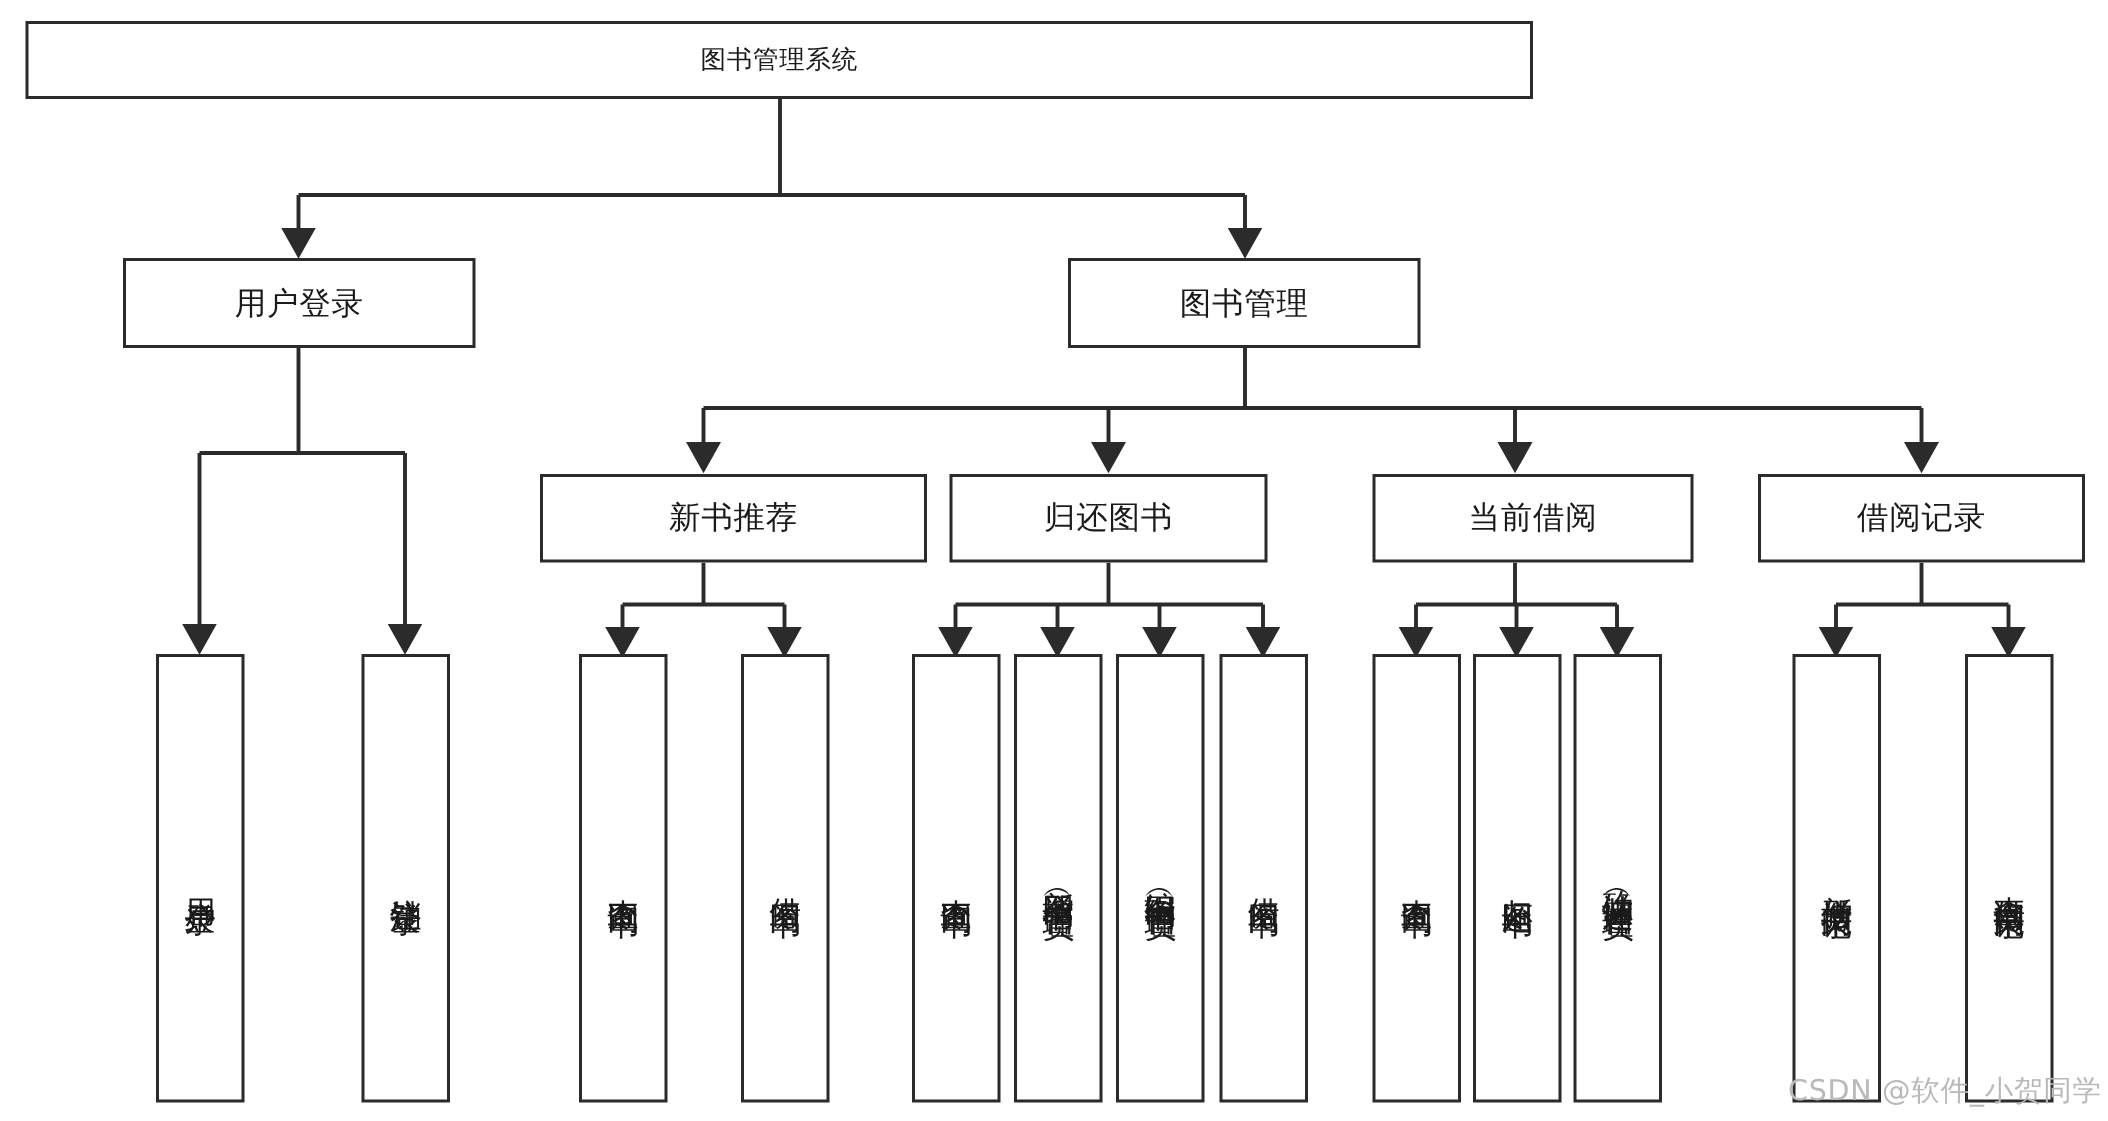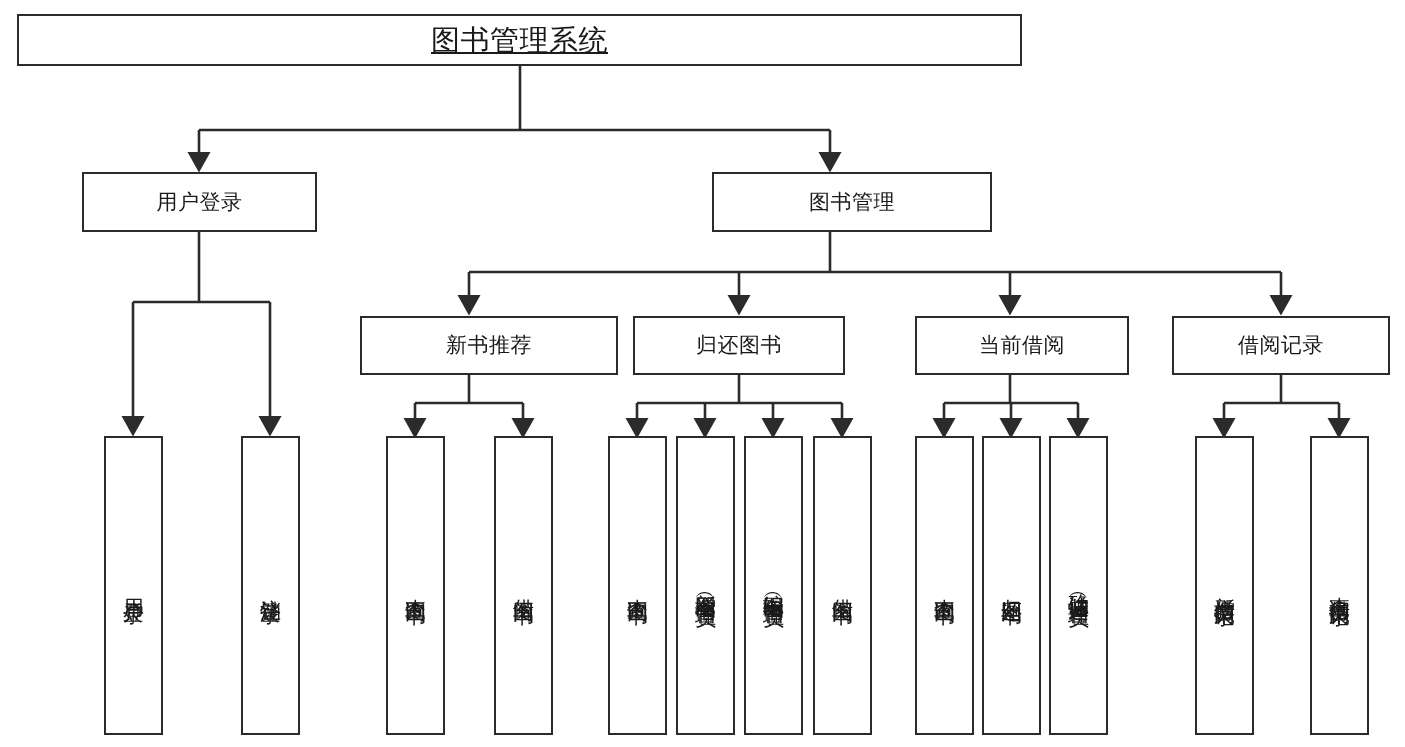--- a/index.html
+++ b/index.html
@@ -37,22 +37,21 @@
     color: #1a1a1a;
     text-align: center;
     line-height: 1.18;
     letter-spacing: 0.5px;
     white-space: pre;
   }
   .node.horiz .label {
     font-size: 21px;
   }
   .node.root .label {
-    font-size: 29px;
-    text-decoration: underline;
+    font-size: 17px;
   }
   .node.vert {
     align-items: center;
     justify-content: center;
   }
   .node.vert .label {
     writing-mode: vertical-rl;
     text-orientation: upright;
     font-size: 21px;
     line-height: 1.05;
@@ -122,21 +121,21 @@
     </g>
   </svg>
 
   <div class="node root horiz" style="left:17px; top:14px; width:1005px; height:52px;">
     <span class="label">图书管理系统</span>
   </div>
 
   <div class="node horiz" style="left:82px; top:172px; width:235px; height:60px;">
     <span class="label">用户登录</span>
   </div>
-  <div class="node horiz" style="left:712px; top:172px; width:280px; height:60px;">
+  <div class="node horiz" style="left:712px; top:172px; width:235px; height:60px;">
     <span class="label">图书管理</span>
   </div>
 
   <div class="node horiz" style="left:360px; top:316px; width:258px; height:59px;">
     <span class="label">新书推荐</span>
   </div>
   <div class="node horiz" style="left:633px; top:316px; width:212px; height:59px;">
     <span class="label">归还图书</span>
   </div>
   <div class="node horiz" style="left:903px; top:316px; width:214px; height:59px;margin-left:12px;">
@@ -183,14 +182,15 @@
     <span class="label">确认归还（管理员）</span>
   </div>
 
   <div class="node vert" style="left:1195px; top:436px; width:59px; height:299px;">
     <span class="label">新增借阅记录</span>
   </div>
   <div class="node vert" style="left:1310px; top:436px; width:59px; height:299px;">
     <span class="label">查询借阅记录</span>
   </div>
 
+  <div class="watermark" style="left:1192px; top:714px;">CSDN @软件_小贺同学</div>
 
 </div>
 
 </body></html>

